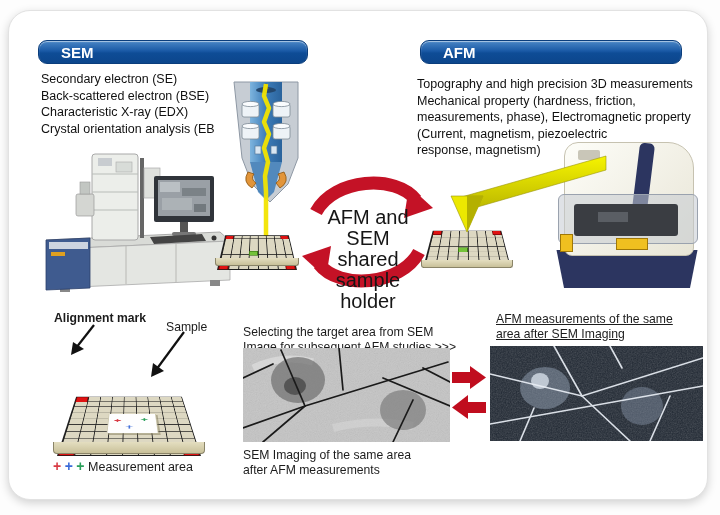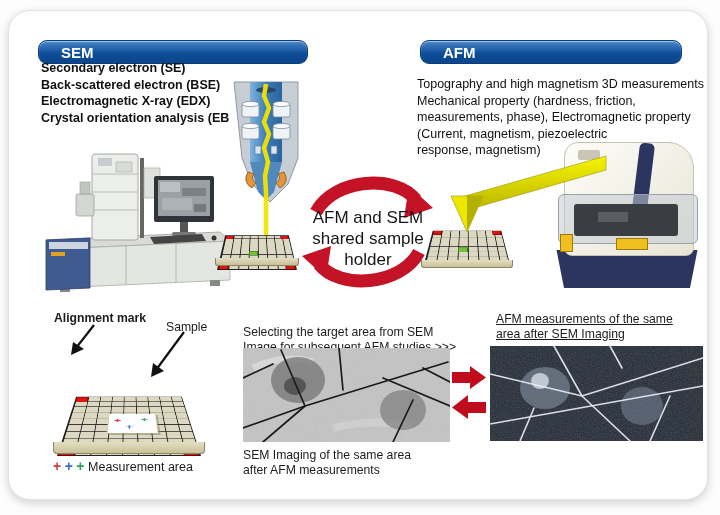--- a/index.html
+++ b/index.html
@@ -9,21 +9,21 @@
         border:1px solid #e2e2e2;border-radius:22px;box-shadow:0 3px 10px rgba(0,0,0,.18);}
   .abs{position:absolute;}
   
   .hdr{position:absolute;height:24px;border-radius:9px;border:1px solid #0a3d7c;
        background:linear-gradient(#4a86c6 0%,#1a5aa6 45%,#0e4c96 55%,#0c468c 100%);
        box-shadow:inset 0 1px 1px rgba(255,255,255,.55);
        color:#fff;font-weight:bold;font-size:15px;line-height:23px;padding-left:22px;box-sizing:border-box;}
   .feat{position:absolute;font-size:12.5px;line-height:16.5px;color:#101010;white-space:nowrap;}
   .cap{position:absolute;font-size:12.2px;line-height:14.8px;color:#1c1c1c;white-space:nowrap;}
   .cycle-text{position:absolute;left:312px;top:207px;width:112px;text-align:center;
-              font-size:17px;line-height:21px;color:#161616;}
+              font-size:20px;line-height:21px;color:#161616;}
   
   .holder{position:absolute;}
   .pgrid{position:absolute;bottom:0;left:0;background-color:#ddd8c2;border:1.6px solid #1d1d1d;
          transform-origin:50% 100%;box-sizing:border-box;}
   .pgrid .cell{position:absolute;}
   .cell.red{background:#e01212;border:1px solid #7a0808;box-sizing:border-box;}
   .cell.green{background:#74c23a;border:1px solid #3c7a14;box-sizing:border-box;}
   .hbase{position:absolute;background:linear-gradient(#e4dec0,#c9c19a);border:1px solid #8a8468;
          border-top:none;box-sizing:border-box;}
   .sample-chip{position:absolute;background:#fefefe;border:1px solid #cfcab2;
@@ -39,28 +39,28 @@
 <div class="stage">
   <div class="card"></div>
 
   <div class="hdr" style="left:38px;top:40px;width:270px;">
     <span>SEM</span>
   </div>
   <div class="hdr" style="left:420px;top:40px;width:262px;">
     <span>AFM</span>
   </div>
 
-  <div class="feat" style="left:41px;top:60px;font-weight:bold;">
+  <div class="feat" style="left:41px;top:71px;">
     <div>Secondary electron (SE)</div>
     <div>Back-scattered electron (BSE)</div>
-    <div>Electromagnetic X-ray (EDX)</div>
+    <div>Characteristic X-ray (EDX)</div>
     <div>Crystal orientation analysis (EB</div>
   </div>
   <div class="feat" style="left:417px;top:76px;">
-    <div>Topography and high magnetism 3D measurements</div>
+    <div>Topography and high precision 3D measurements</div>
     <div>Mechanical property (hardness, friction,</div>
     <div>measurements, phase), Electromagnetic property</div>
     <div>(Current, magnetism, piezoelectric</div>
     <div>response, magnetism)</div>
   </div>
 
   <svg class="abs" style="left:42px;top:142px;" width="190" height="152" viewBox="0 0 190 152">
     <polygon points="4,98 178,90 188,99 14,107" fill="#d9dbd7" stroke="#9a9a9a" stroke-width="0.8"></polygon>
     <polygon points="14,107 188,99 188,138 14,146" fill="#e4e6e2" stroke="#aaa" stroke-width="0.8"></polygon>
     <line x1="84" y1="104" x2="84" y2="142" stroke="#b8b8b4" stroke-width="1"></line>

